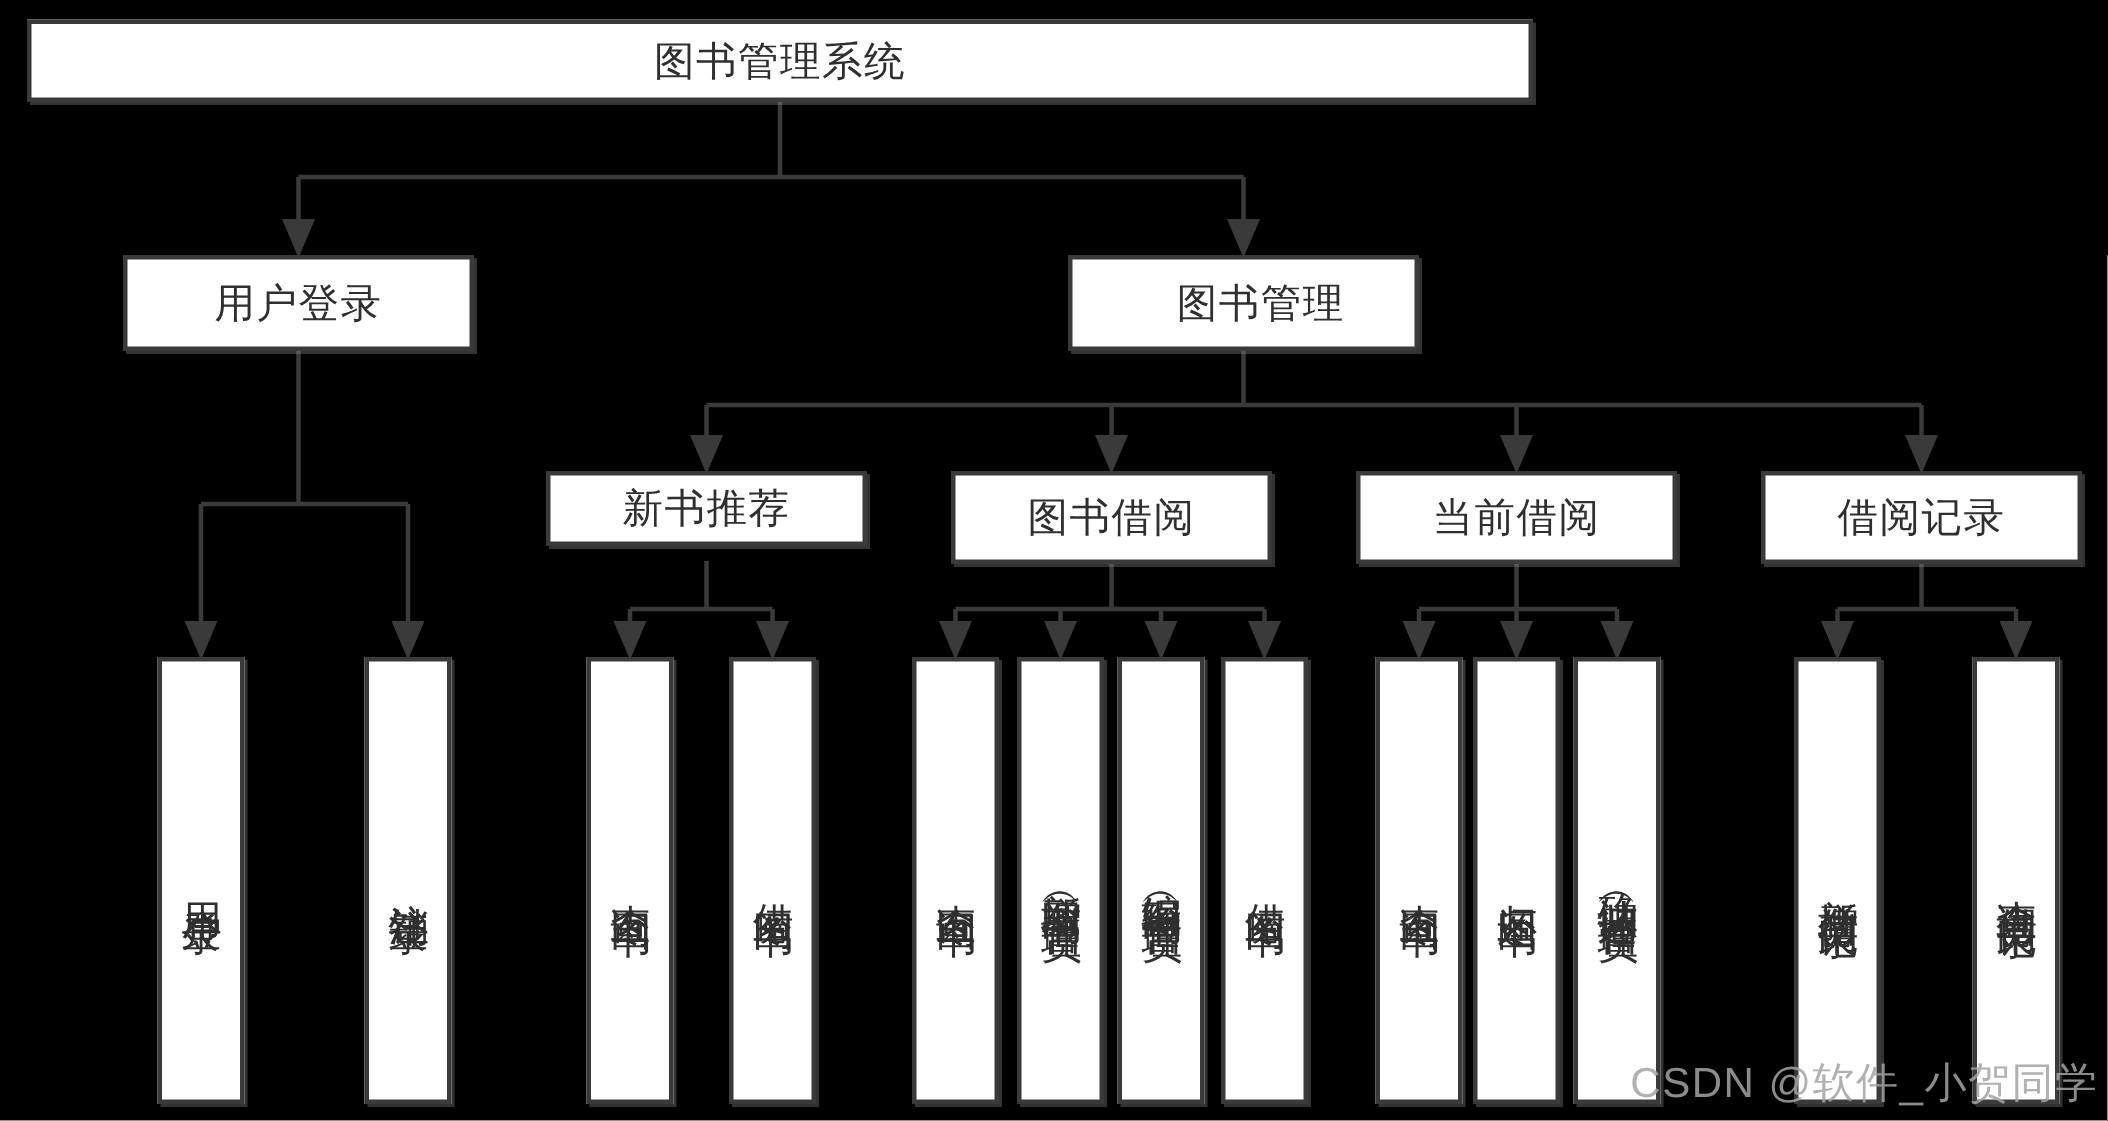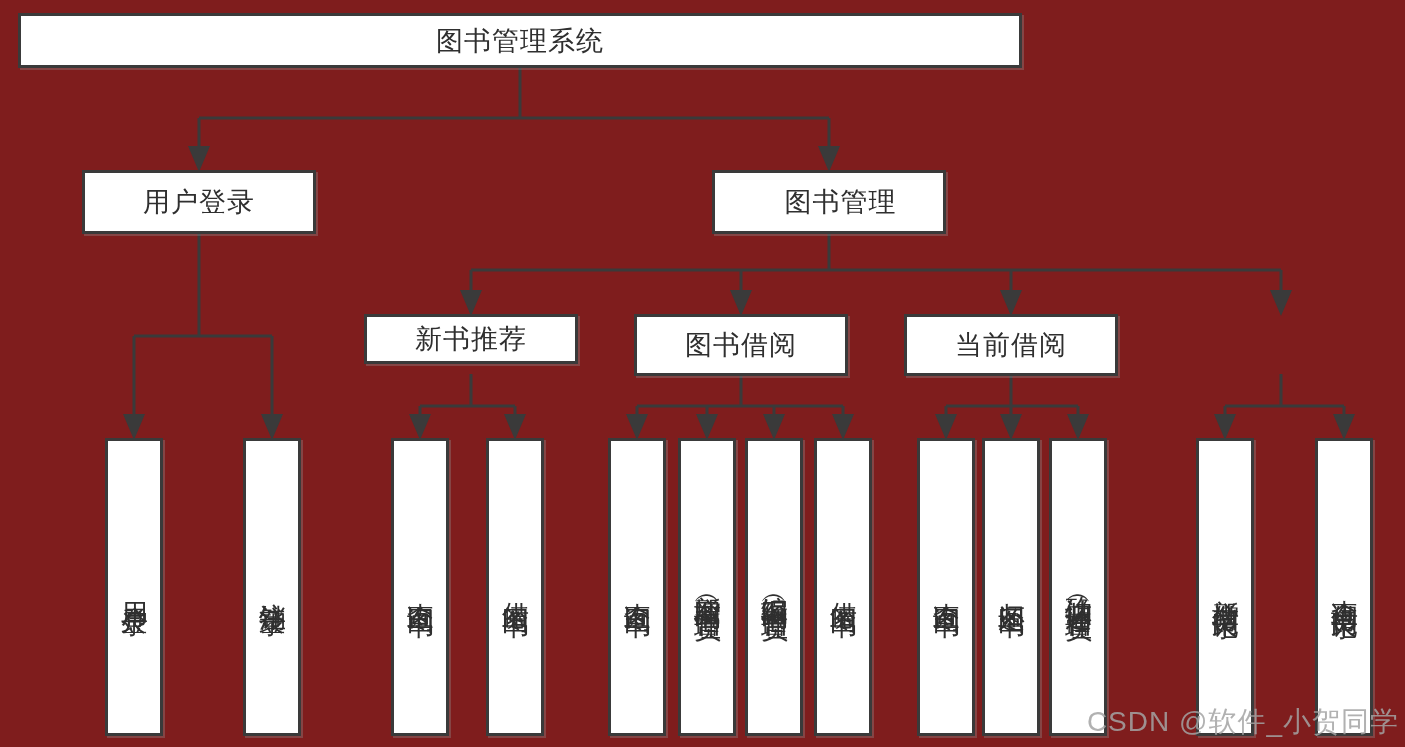--- a/index.html
+++ b/index.html
@@ -1,20 +1,20 @@
 <!DOCTYPE html>
 <html><head>
 <meta charset="utf-8">
 <style>
   html, body { margin: 0; padding: 0; background: #ffffff; }
   .canvas {
     position: relative;
     width: 1405px;
     height: 747px;
-    background: #7f1d1d;
+    background: #000000;
     font-family: "Liberation Sans", "DejaVu Sans", sans-serif;
     overflow: hidden;
   }
   #connector-svg {
     position: absolute;
     left: 0; top: 0;
     width: 1405px; height: 747px;
     z-index: 1;
   }
   .node {
@@ -110,20 +110,21 @@
     </svg>
 
   <div class="node" style="left:18px; top:13px; width:1004px; height:55px;">图书管理系统</div>
 
   <div class="node" style="left:82px; top:170px; width:234px; height:64px;">用户登录</div>
   <div class="node" style="left:712px; top:170px; width:234px; height:64px;padding-left:23px;">图书管理</div>
 
   <div class="node" style="left:364px; top:314px; width:214px; height:50px;font-family:Liberation Mono, monospace;">新书推荐</div>
   <div class="node" style="left:904px; top:314px; width:214px; height:62px;">当前借阅</div>
   <div class="node" style="left:634px; top:314px; width:214px; height:62px;">图书借阅</div>
+  <div class="node" style="left:1174px; top:314px; width:214px; height:62px;">借阅记录</div>
 
   <div class="node leaf" style="left:105px; top:438px; width:58px; height:298px;">用户登录</div>
   <div class="node leaf" style="left:243px; top:438px; width:58px; height:298px;">注销登录</div>
 
   <div class="node leaf" style="left:391px; top:438px; width:58px; height:298px;">查询图书</div>
   <div class="node leaf" style="left:486px; top:438px; width:58px; height:298px;">借阅图书</div>
 
   <div class="node leaf" style="left:608px; top:438px; width:58px; height:298px;">查询图书</div>
   <div class="node leaf" style="left:678px; top:438px; width:58px; height:298px;">新增图书（管理员）</div>
   <div class="node leaf" style="left:745px; top:438px; width:58px; height:298px;">编辑图书（管理员）</div>

